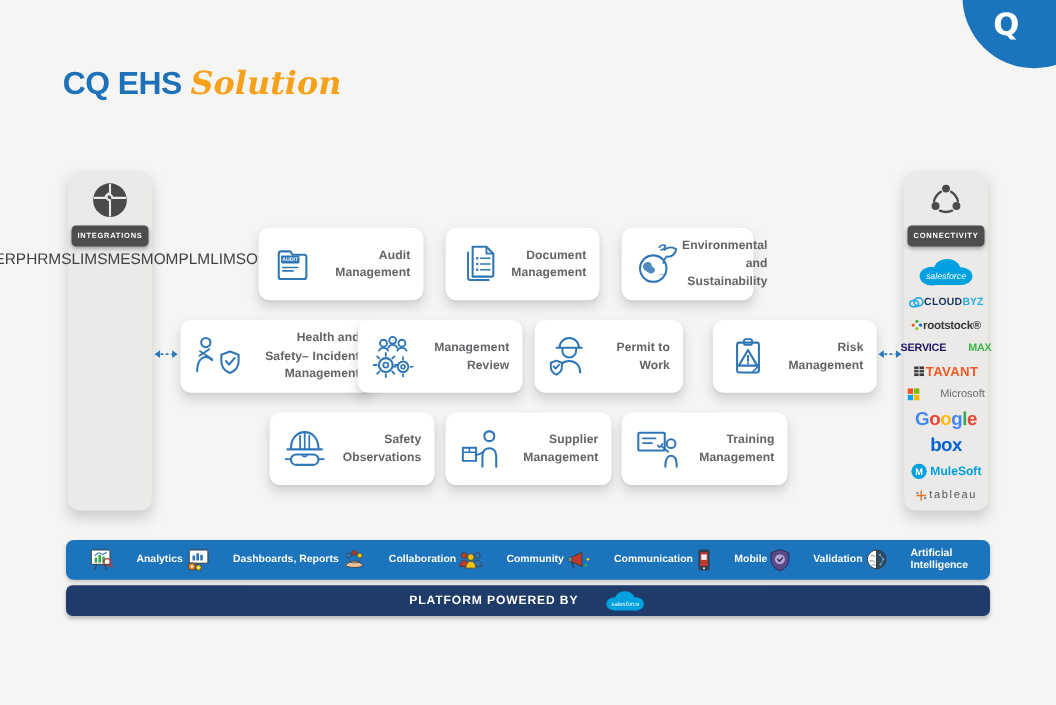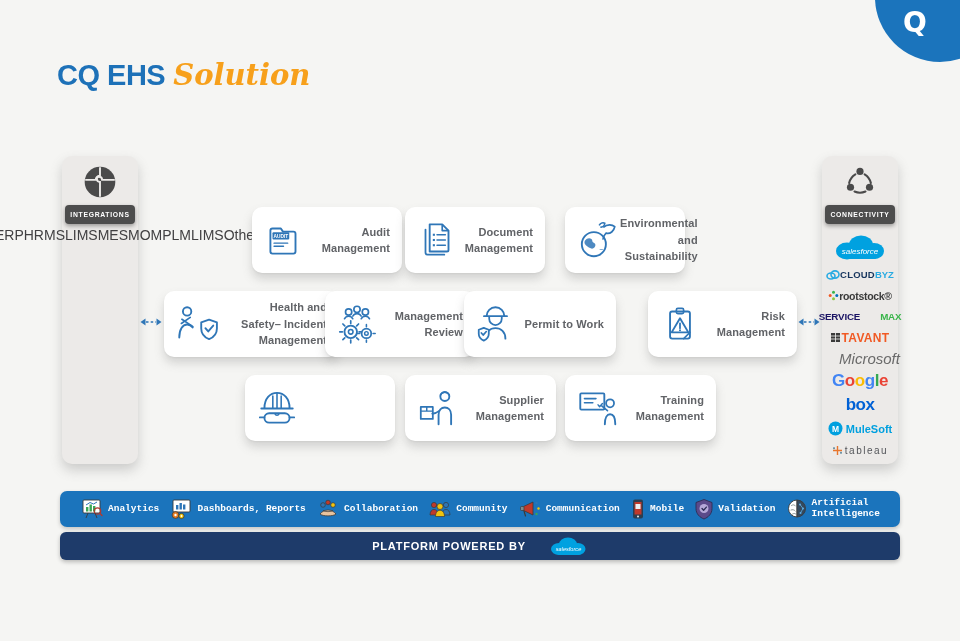--- a/index.html
+++ b/index.html
@@ -40,21 +40,21 @@
   .int-item { font-size:14px; color:#414042; line-height:22.2px; }
   .logo-list { margin-top:8px; display:flex; flex-direction:column; align-items:center; width:100%; }
   .logo-row { display:flex; align-items:center; justify-content:center; height:21px; width:100%; }
   .sf-cloud-wrap { height:32px; }
   .cloudbyz-dark { color:#16345c; font-weight:bold; font-size:9.5px; letter-spacing:.2px;}
   .cloudbyz-light { color:#29abe2; font-weight:bold; font-size:9.5px; }
   .rootstock { color:#3a3a3a; font-weight:bold; font-size:10.5px; letter-spacing:-.3px; }
   .sm-dark { color:#1b1464; font-weight:bold; font-size:9.8px; letter-spacing:-.2px;}
   .sm-green { color:#39b54a; font-weight:bold; font-size:9.8px; letter-spacing:-.2px;margin-left:20px;}
   .tavant { color:#f15a24; font-weight:bold; font-size:12px; letter-spacing:.3px; margin-left:2px;}
-  .ms-text { color:#6a6a6a; font-size:15px; margin-left:19px;font-style:italic; }
+  .ms-text { color:#6a6a6a; font-size:10px; margin-left:19px; }
   .google { font-size:17px; font-weight:bold; letter-spacing:-.4px; }
   .box { color:#0061d5; font-size:17px; font-weight:bold; letter-spacing:-.5px; }
   .mulesoft { color:#00a0df; font-size:11px; font-weight:bold; margin-left:3px; }
   .tableau { color:#54565a; font-size:10px; letter-spacing:1.5px; margin-left:2px; }
   
   .card {
     position:absolute; height:66px; background:#fff; border-radius:10px;
     box-shadow:0 6px 10px rgba(110,110,110,.25), 0 1px 2px rgba(0,0,0,.05);
     display:flex; align-items:center; padding:6px 12px 6px 9px;
   }
@@ -64,21 +64,21 @@
   }
   .card svg.mod-icon { flex:0 0 auto; }
   
   .link-arrow { position:absolute; }
   
   .feature-bar {
     position:absolute; left:60px; top:491px; width:840px; height:36px;
     background:#1b74bc; border-radius:7px; display:flex; align-items:center;
     justify-content:space-between; padding:0 20px; box-shadow:0 2px 4px rgba(0,0,0,.2);
   }
-  .feature { display:flex; align-items:center; gap:4px;font-family:Liberation Mono, monospace; }
+  .feature { display:flex; align-items:center; gap:20px; }
   .feature .f-label {
     color:#fff; font-size:9.5px; font-weight:bold; line-height:1.15; white-space:pre-line;
   }
   
   .platform-bar {
     position:absolute; left:60px; top:532px; width:840px; height:28px;
     background:#1e3b6a; border-radius:6px; display:flex; align-items:center; justify-content:center;
     gap:22px; box-shadow:0 2px 4px rgba(0,0,0,.25);
   }
   .platform-bar .p-label { color:#fff; font-size:11px; font-weight:bold; letter-spacing:.8px; }
@@ -191,21 +191,21 @@
     <div class="logo-row">
       <svg width="11" height="11" viewBox="0 0 11 11">
         <path d="M5.5 1v9M1 5.5h9" stroke="#e8762d" stroke-width="1.4"></path>
         <path d="M2 2.2v2M1 3.2h2M9 6.8v2M8 7.8h2" stroke="#5b879b" stroke-width="1"></path>
       </svg>
       <span class="tableau">tableau</span>
     </div>
   </div>
 </div>
 
-<div class="card" style="left:252px;top:207px;width:150px">
+<div class="card" style="left:235px;top:207px;width:150px">
   <svg class="mod-icon" width="46" height="46" viewBox="0 0 44 44">
     <path d="M9 13a2 2 0 0 1 2-2h8l2 3h10a2 2 0 0 1 2 2v17a2 2 0 0 1-2 2H11a2 2 0 0 1-2-2z" fill="none" stroke="#2f76b7" stroke-width="1.8" stroke-linejoin="round"></path>
     <rect x="11" y="14.5" width="16" height="7" rx="1" fill="#2f76b7"></rect>
     <text x="19" y="19.8" text-anchor="middle" font-size="4.6" font-weight="bold" fill="#ffffff" font-family="Liberation Sans, sans-serif">AUDIT</text>
     <path d="M12.5 25h13M12.5 28h9" stroke="#2f76b7" stroke-width="1.4" stroke-linecap="round"></path>
   </svg>
   <div class="mod-label">Audit
 Management</div>
 </div>
 
@@ -261,21 +261,21 @@
     <circle cx="16" cy="29.5" r="2.2" fill="none" stroke="#2f76b7" stroke-width="1.5"></circle>
     <path d="M16 21.5v-2.5M16 37.5V40M8 29.5H5.5M24 29.5h2.5M10.3 23.8l-1.8-1.8M21.7 23.8l1.8-1.8M10.3 35.2l-1.8 1.8M21.7 35.2l1.8 1.8" stroke="#2f76b7" stroke-width="1.6" stroke-linecap="round"></path>
     <circle cx="31" cy="31" r="4.6" fill="none" stroke="#2f76b7" stroke-width="1.7"></circle>
     <circle cx="31" cy="31" r="1.7" fill="none" stroke="#2f76b7" stroke-width="1.4"></circle>
     <path d="M31 24.6v-2M31 37.4v2M24.6 31h-2M37.4 31h2" stroke="#2f76b7" stroke-width="1.5" stroke-linecap="round"></path>
   </svg>
   <div class="mod-label">Management
 Review</div>
 </div>
 
-<div class="card" style="left:464px;top:291px;width:152px">
+<div class="card" style="left:486px;top:291px;width:135px">
   <svg class="mod-icon" width="46" height="46" viewBox="0 0 44 44">
     <path d="M13 14.5a8.5 8.5 0 0 1 17 0" fill="none" stroke="#2f76b7" stroke-width="1.8"></path>
     <path d="M10.5 14.5h22" stroke="#2f76b7" stroke-width="1.8" stroke-linecap="round"></path>
     <path d="M15.5 14.5v2.5a6 6 0 0 0 12 0v-2.5" fill="none" stroke="#2f76b7" stroke-width="1.7"></path>
     <path d="M12 36c0-6.5 4.2-10 9.5-10s9.5 3.5 9.5 10" fill="none" stroke="#2f76b7" stroke-width="1.8" stroke-linecap="round"></path>
     <path d="M5.5 27.5l4.8-1.8 4.8 1.8v3.8c0 3.3-2.2 5.5-4.8 6.6-2.6-1.1-4.8-3.3-4.8-6.6z" fill="#ffffff" stroke="#2f76b7" stroke-width="1.7" stroke-linejoin="round"></path>
     <path d="M8 30.6l1.7 2 3-3.4" fill="none" stroke="#2f76b7" stroke-width="1.6" stroke-linecap="round" stroke-linejoin="round"></path>
   </svg>
   <div class="mod-label">Permit to Work</div>
 </div>
@@ -295,20 +295,22 @@
 
 <div class="card" style="left:245px;top:375px;width:150px">
   <svg class="mod-icon" width="46" height="46" viewBox="0 0 44 44">
     <path d="M10 22c0-9 5.3-14.5 12-14.5S34 13 34 22" fill="none" stroke="#2f76b7" stroke-width="1.8"></path>
     <path d="M7 22.5h30" stroke="#2f76b7" stroke-width="1.9" stroke-linecap="round"></path>
     <path d="M18 10.5V22M22 8v14M26 10.5V22" stroke="#2f76b7" stroke-width="1.5" stroke-linecap="round"></path>
     <rect x="10" y="27" width="24" height="9" rx="4.5" fill="none" stroke="#2f76b7" stroke-width="1.8"></rect>
     <path d="M10 31H5.5M34 31h4.5" stroke="#2f76b7" stroke-width="1.6" stroke-linecap="round"></path>
     <path d="M20 27.5c.7 1.8 3.3 1.8 4 0" fill="none" stroke="#2f76b7" stroke-width="1.4"></path>
   </svg>
+  <div class="mod-label">Safety
+Observations</div>
 </div>
 
 <div class="card" style="left:405px;top:375px;width:151px">
   <svg class="mod-icon" width="46" height="46" viewBox="0 0 44 44">
     <rect x="6.5" y="21" width="11.5" height="11.5" fill="none" stroke="#2f76b7" stroke-width="1.7" stroke-linejoin="round"></rect>
     <path d="M6.5 25h11.5M12.2 21v4" stroke="#2f76b7" stroke-width="1.4"></path>
     <circle cx="29.5" cy="11" r="4.3" fill="none" stroke="#2f76b7" stroke-width="1.8"></circle>
     <path d="M25 10a4.8 4.8 0 0 1 9 0" fill="none" stroke="#2f76b7" stroke-width="1.5"></path>
     <path d="M23.5 37.5v-9c0-4.5 2.7-7 6-7s6 2.5 6 7v9" fill="none" stroke="#2f76b7" stroke-width="1.8" stroke-linecap="round"></path>
     <path d="M24.5 24.5c-2.5 2-4.5 2.8-7 3" fill="none" stroke="#2f76b7" stroke-width="1.7" stroke-linecap="round"></path>

